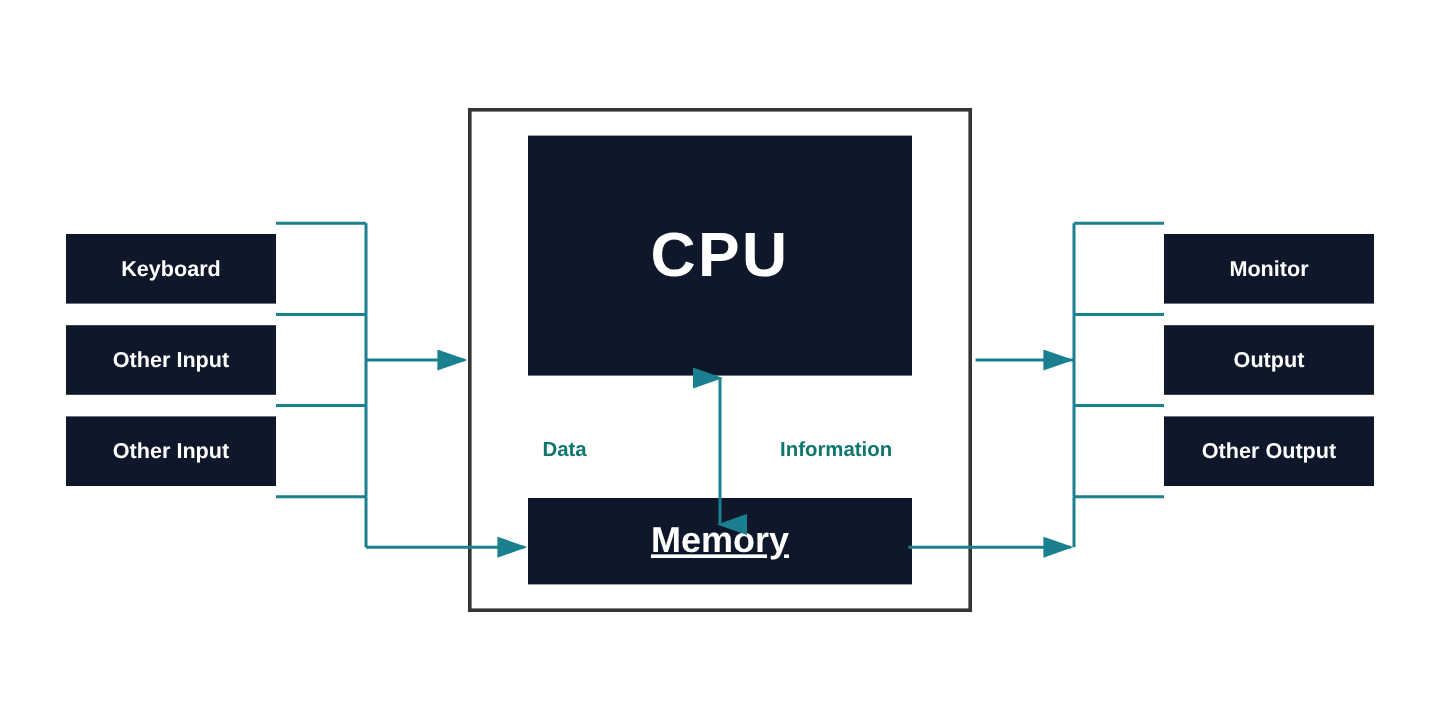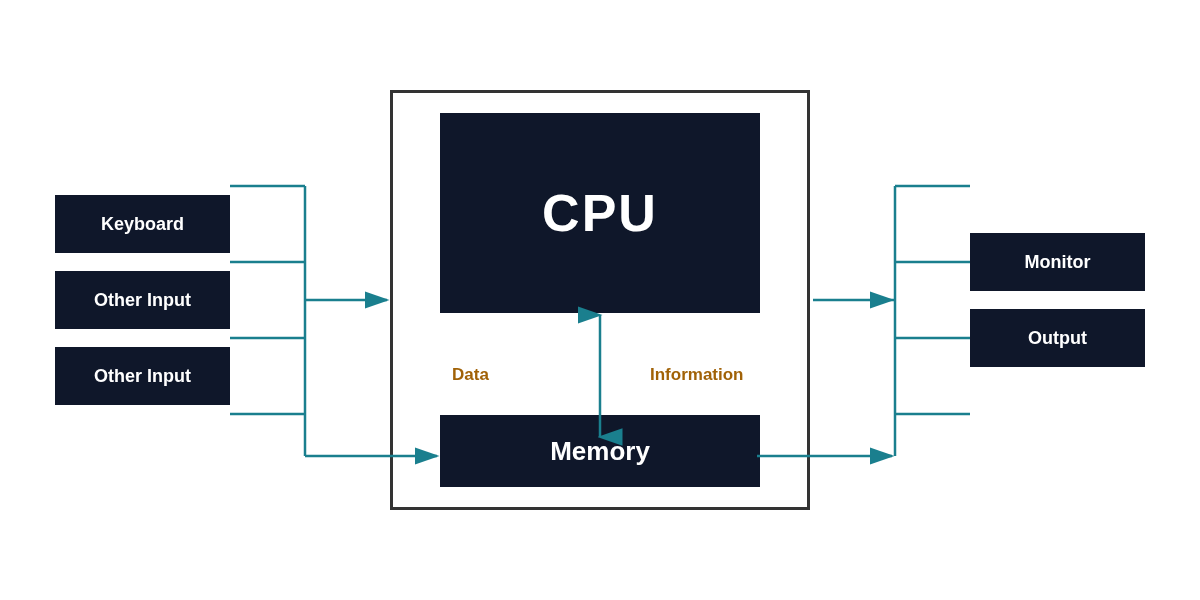--- a/index.html
+++ b/index.html
@@ -84,21 +84,22 @@
       width: 320px;
       height: 200px;
       font-size: 52px;
       font-weight: bold;
       letter-spacing: 2px;
     }
 
     .memory-box {
       width: 320px;
       height: 72px;
-      font-size: 26px;
+      font-size: 30px;
+      text-decoration: underline;
     }
 
     
     .svg-overlay {
       position: absolute;
       top: 0;
       left: 0;
       width: 1200px;
       height: 600px;
       pointer-events: none;
@@ -112,21 +113,21 @@
 
     .arrow-head {
       fill: #1a7f8e;
     }
 
     
     .data-label {
       position: absolute;
       font-weight: bold;
       font-size: 17px;
-      color: #a16207;
+      color: #0f766e;
     }
   </style>
 </head>
 <body>
 
 <div class="diagram-container">
 
   <div class="left-devices">
     <div class="teal-box device-box">
       <span>Keyboard</span>
@@ -139,20 +140,23 @@
     </div>
   </div>
 
   <div class="right-devices">
     <div class="teal-box device-box">
       <span>Monitor</span>
     </div>
     <div class="teal-box device-box">
       <span>Output</span>
     </div>
+    <div class="teal-box device-box">
+      <span>Other Output</span>
+    </div>
   </div>
 
   <div class="center-box">
     <div class="teal-box cpu-box">
       <span>CPU</span>
     </div>
     <div class="teal-box memory-box">
       <span>Memory</span>
     </div>
   </div>

